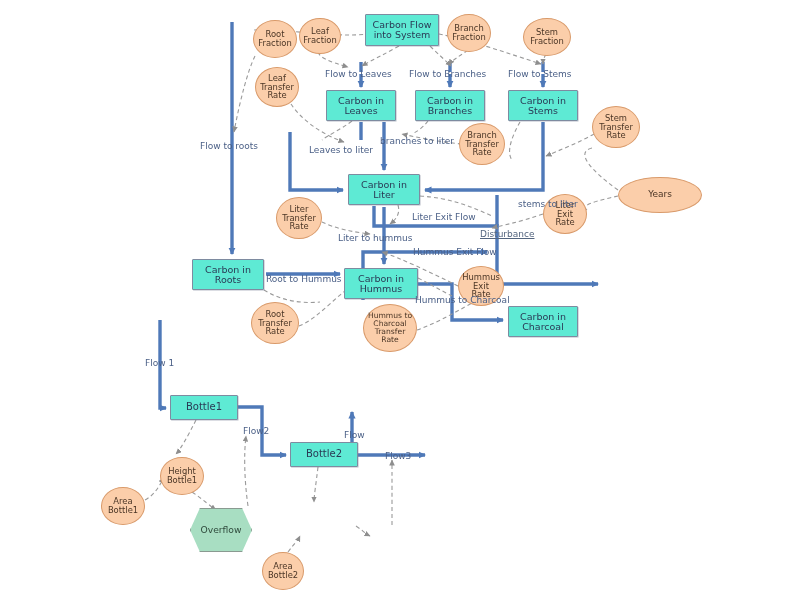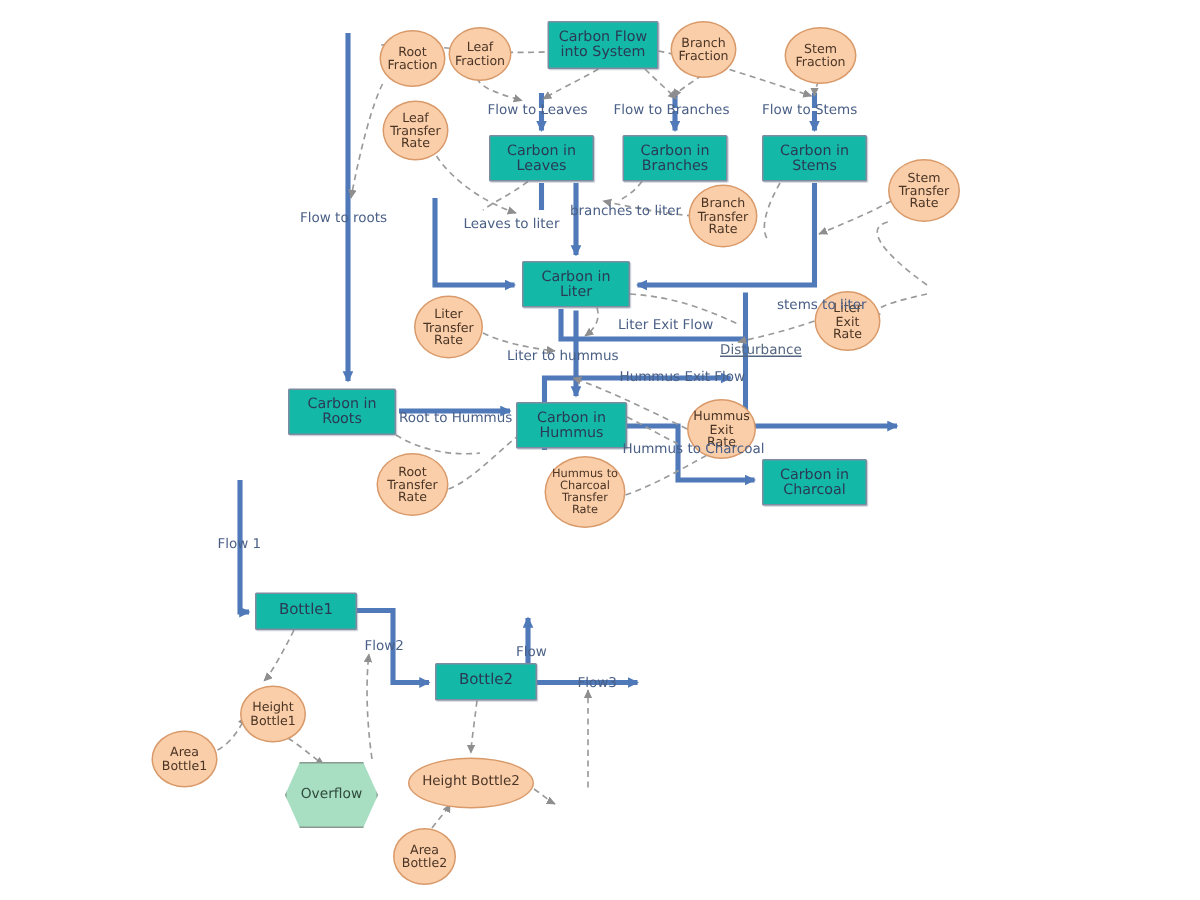--- a/index.html
+++ b/index.html
@@ -30,21 +30,21 @@
     display: flex;
     align-items: center;
     justify-content: center;
     text-align: center;
     color: #2e3a4e;
     line-height: 1.05;
     white-space: pre-line;
     user-select: none;
   }
   .stock {
-    background: #14b8a6;
+    background: #5eead4;
     border: 1.4px solid #7e8ba0;
     border-radius: 1px;
     font-size: 9.5px;
     color: #2a3a55;
     box-shadow: 0.8px 0.8px 0 rgba(120,130,150,0.35);
   }
   .aux {
     background: #fbceaa;
     border: 1.3px solid #d99a6a;
     border-radius: 50%;
@@ -221,25 +221,25 @@
   <div class="node aux" style="left:251px;top:302px;width:48px;height:42px;">Root
 Transfer
 Rate</div>
   <div class="node aux" style="left:458px;top:266px;width:46px;height:40px;">Hummus
 Exit
 Rate</div>
   <div class="node aux" style="left:363px;top:304px;width:54px;height:48px;font-size:7.6px;">Hummus to
 Charcoal
 Transfer
 Rate</div>
+  <div class="node aux-wide" style="left:618px;top:177px;width:84px;height:36px;">Years</div>
   <div class="node aux" style="left:160px;top:457px;width:44px;height:38px;">Height
 Bottle1</div>
   <div class="node aux" style="left:101px;top:487px;width:44px;height:38px;">Area
 Bottle1</div>
-  <div class="node aux-wide" style="left:272px;top:505px;width:84px;height:34px;">Height Bottle2</div>
   <div class="node aux" style="left:262px;top:552px;width:42px;height:38px;">Area
 Bottle2</div>
 
   <div class="node hexnode" style="left:190px;top:508px;width:62px;height:44px;">Overflow</div>
 
   <div class="flow-label" style="left:325px;top:69px;">Flow to Leaves</div>
   <div class="flow-label" style="left:409px;top:69px;">Flow to Branches</div>
   <div class="flow-label" style="left:508px;top:69px;">Flow to Stems</div>
   <div class="flow-label" style="left:186px;top:141px;margin-left:14px;">Flow to roots</div>
   <div class="flow-label" style="left:309px;top:145px;">Leaves to liter</div>

